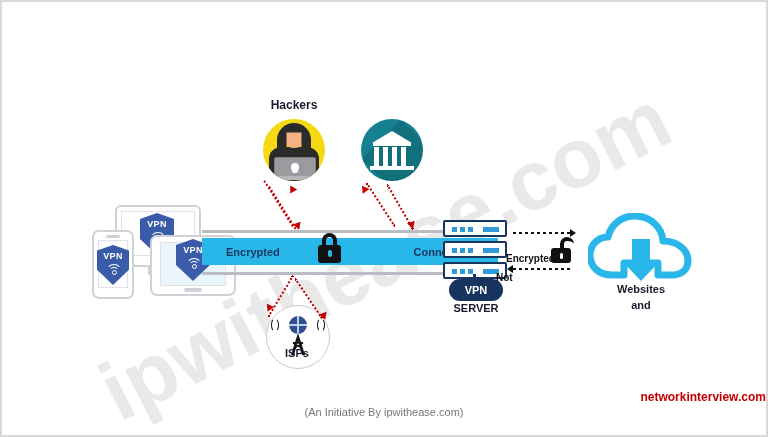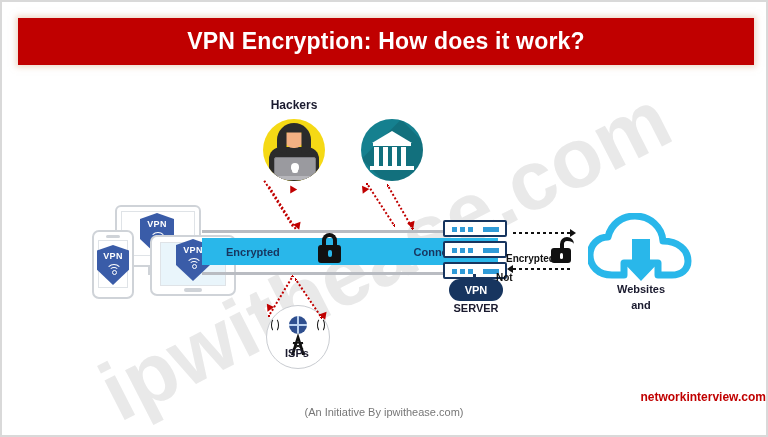--- a/index.html
+++ b/index.html
@@ -178,23 +178,20 @@
 
   
   .foot1{position:absolute;left:0;right:0;top:388px;text-align:right;color:#c00000;font-weight:bold;font-size:12px;padding-left:36px;}
   .foot2{position:absolute;left:0;right:0;top:404px;text-align:center;color:#777;font-size:11px;}
 </style>
 </head>
 <body>
 
 <div id="canvas">
 
-  <div class="title-bar">
-    <div class="title-text">VPN Encryption: How does it work?</div>
-  </div>
 
   <div class="watermark">ipwithease.com</div>
 
   <div class="lbl" style="left:232px;top:96px;width:120px;font-size:12px;">Hackers</div>
   <div class="circ-yellow">
     <div class="hk-body"></div>
     <div class="hk-head"></div>
     <div class="hk-hood"></div>
     <div class="hk-laptop">
         <div class="hk-skull"></div>

